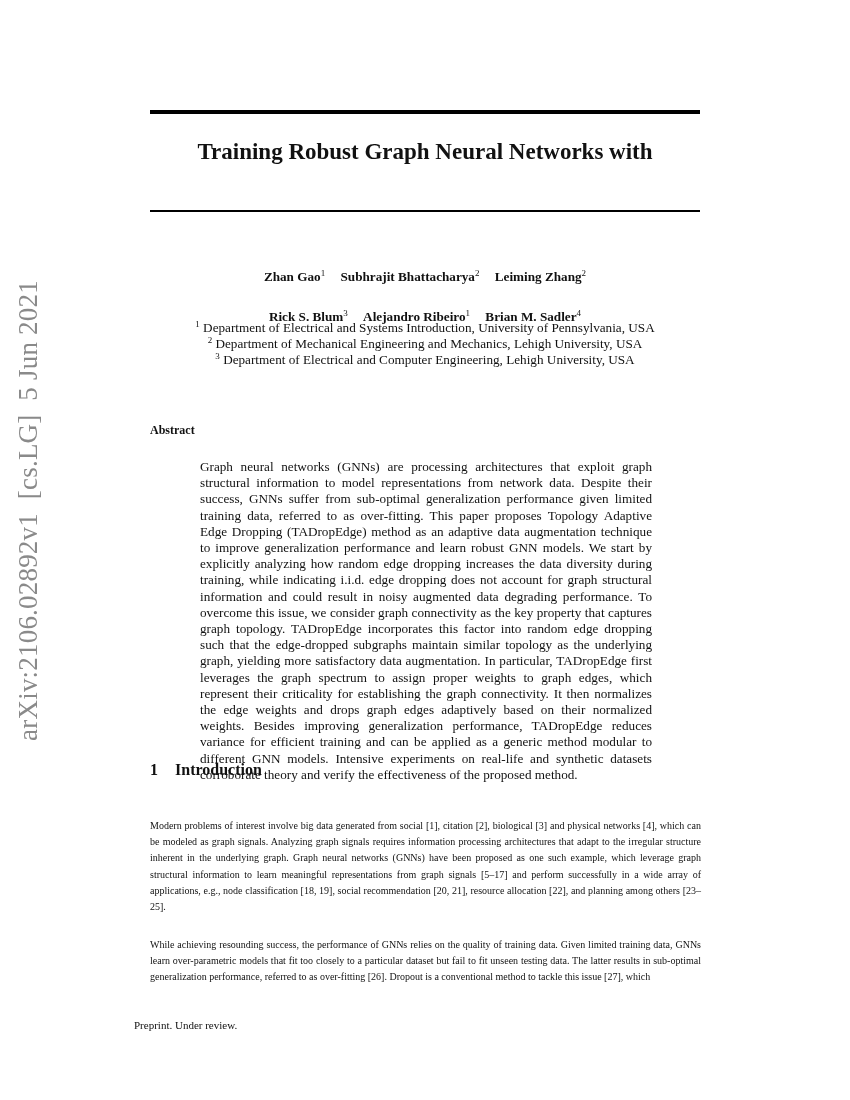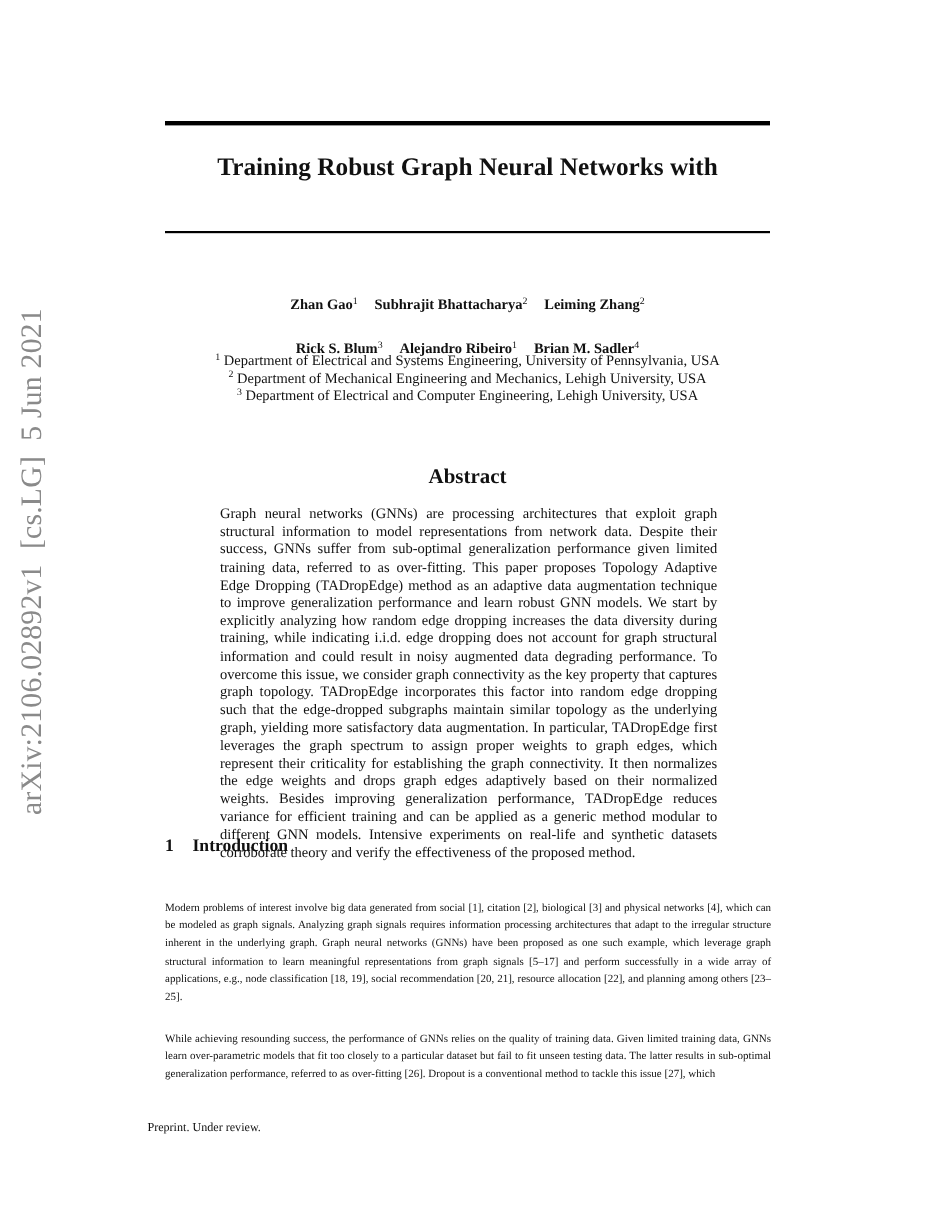--- a/index.html
+++ b/index.html
@@ -26,22 +26,22 @@
       position: absolute; left: 150px; width: 550px; text-align: center;
       font-weight: bold; font-size: 13.2px; margin-top: 20px;
     }
     .authors .a { margin: 0 6px; }
     .authors sup, .affil sup { font-weight: normal; font-size: 9px; vertical-align: 5px; line-height: 0; }
     .affils {
       position: absolute; left: 150px; top: 320px; width: 550px; text-align: center;
       font-size: 13.2px; line-height: 16.2px;
     }
     .abstract-heading {
-      position: absolute; left: 150px; top: 423px; width: 550px; text-align: center;
-      font-weight: bold; font-size: 19px;
+      position: absolute; left: 150px; top: 423px; width: 550px; text-align: left;
+      font-weight: bold; font-size: 12px;
     }
     .abstract-body {
       position: absolute; left: 200px; top: 459px; width: 452px;
       font-size: 13.2px; line-height: 16.2px; text-align: justify;
     }
     .section-heading {
       position: absolute; left: 150px; top: 761px; font-weight: bold; font-size: 16px;
     }
     .section-heading .num { display: inline-block; width: 25px; }
     .para {
@@ -70,21 +70,21 @@
   <span class="a"><span>Subhrajit Bhattacharya</span><sup>2</sup></span>
   <span class="a"><span>Leiming Zhang</span><sup>2</sup></span>
 </div>
 <div class="authors" style="top:289px;">
   <span class="a"><span>Rick S. Blum</span><sup>3</sup></span>
   <span class="a"><span>Alejandro Ribeiro</span><sup>1</sup></span>
   <span class="a"><span>Brian M. Sadler</span><sup>4</sup></span>
 </div>
 
 <div class="affils">
-  <div class="affil"><sup>1</sup> <span>Department of Electrical and Systems Engineering, University of Pennsylvania, USA</span></div>
+  <div class="affil"><sup>1</sup> <span>Department of Electrical and Systems Introduction, University of Pennsylvania, USA</span></div>
   <div class="affil"><sup>2</sup> <span>Department of Mechanical Engineering and Mechanics, Lehigh University, USA</span></div>
   <div class="affil"><sup>3</sup> <span>Department of Electrical and Computer Engineering, Lehigh University, USA</span></div>
 </div>
 
 <div class="abstract-heading">Abstract</div>
 <div class="abstract-body">Graph neural networks (GNNs) are processing architectures that exploit graph structural information to model representations from network data. Despite their success, GNNs suffer from sub-optimal generalization performance given limited training data, referred to as over-fitting. This paper proposes Topology Adaptive Edge Dropping (TADropEdge) method as an adaptive data augmentation technique to improve generalization performance and learn robust GNN models. We start by explicitly analyzing how random edge dropping increases the data diversity during training, while indicating i.i.d. edge dropping does not account for graph structural information and could result in noisy augmented data degrading performance. To overcome this issue, we consider graph connectivity as the key property that captures graph topology. TADropEdge incorporates this factor into random edge dropping such that the edge-dropped subgraphs maintain similar topology as the underlying graph, yielding more satisfactory data augmentation.  In particular, TADropEdge first leverages the graph spectrum to assign proper weights to graph edges, which represent their criticality for establishing the graph connectivity. It then normalizes the edge weights and drops graph edges adaptively based on their normalized weights. Besides improving generalization performance, TADropEdge reduces variance for efficient training and can be applied as a generic method modular to different GNN models. Intensive experiments on real-life and synthetic datasets corroborate theory and verify the effectiveness of the proposed method.</div>
 
 <div class="section-heading">
   <span class="num">1</span><span>Introduction</span>
 </div>

